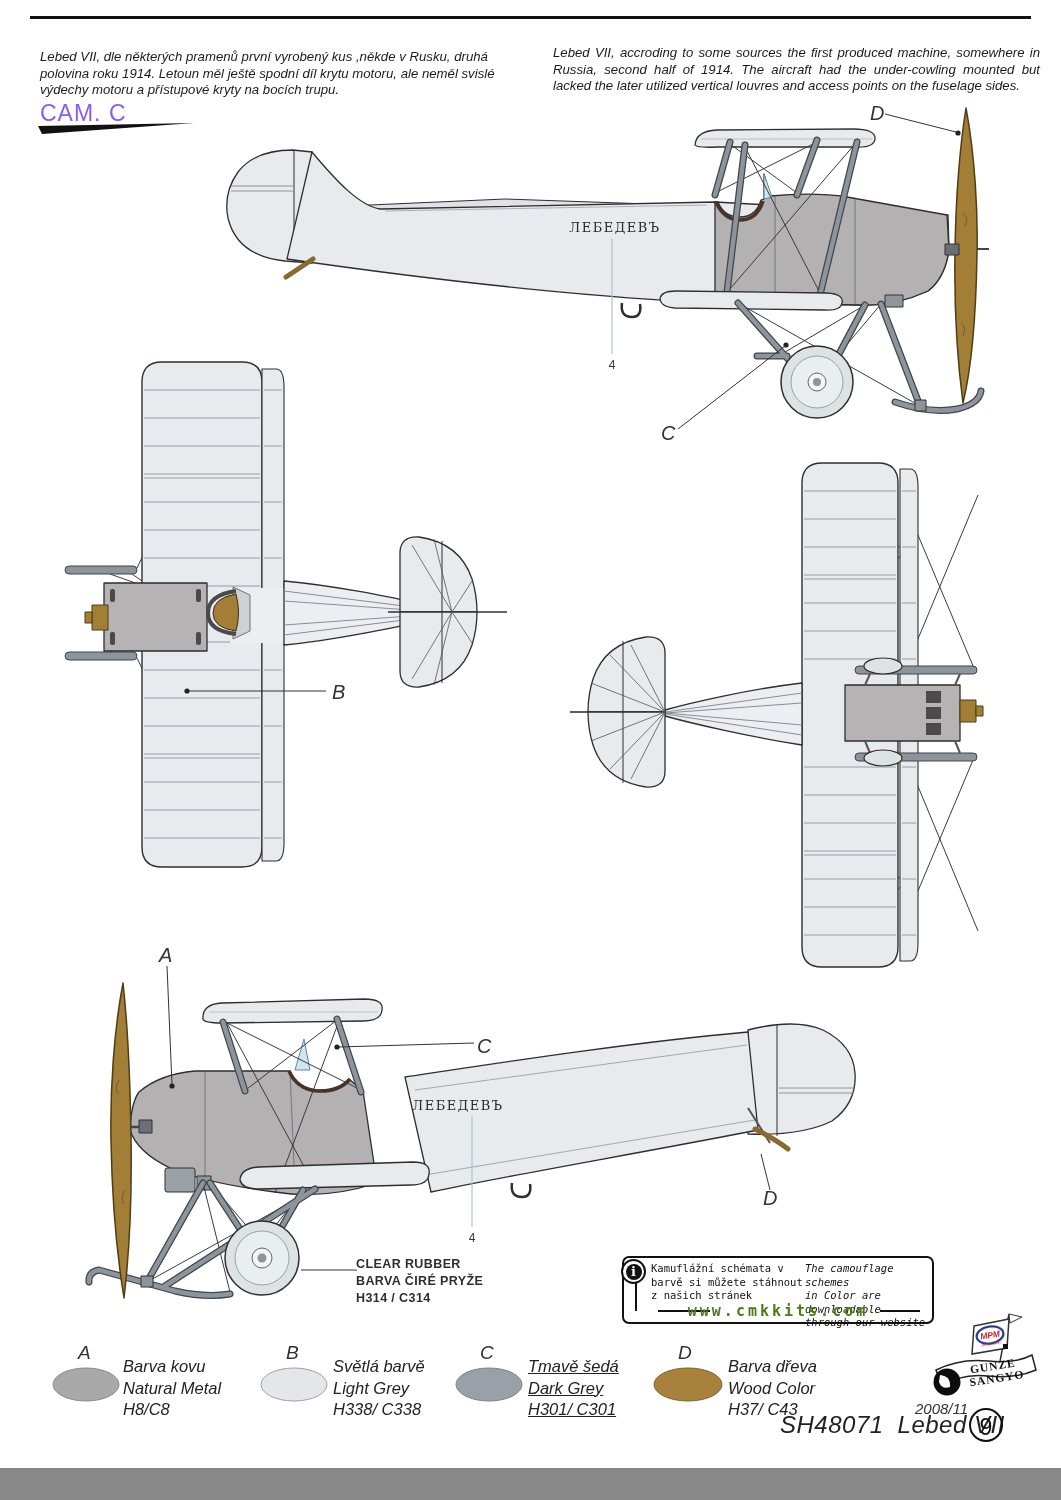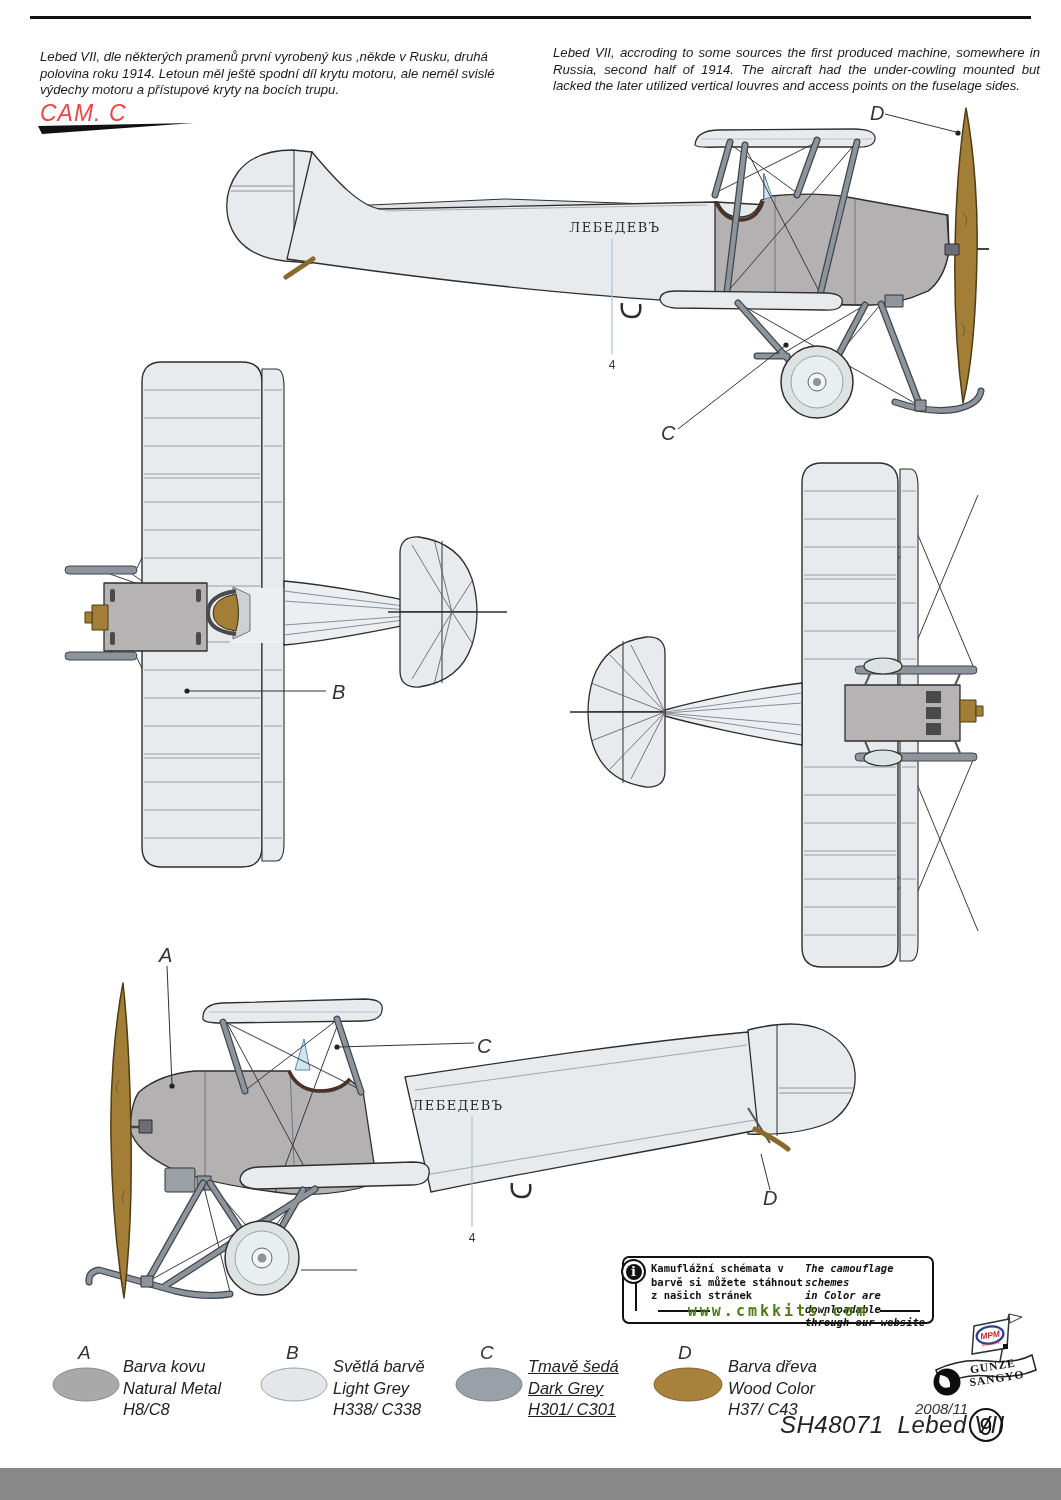--- a/index.html
+++ b/index.html
@@ -3,35 +3,35 @@
 <meta charset="utf-8">
 <style>
   html,body{margin:0;padding:0;background:#888;}
   .page{position:relative;width:1061px;height:1468px;background:#ffffff;overflow:hidden;
         font-family:"Liberation Sans",sans-serif;color:#1a1a1a;}
   .abs{position:absolute;}
   .top-rule{left:30px;top:16px;width:1001px;height:2.5px;background:#111;}
   .intro{font-style:italic;font-size:13.2px;line-height:16.5px;margin:0;color:#1b1b1b;}
   .intro-cs{left:40px;top:49px;width:482px;}
   .intro-en{left:553px;top:45px;width:487px;text-align:justify;}
-  .cam-label{left:40px;top:100px;font-style:italic;font-size:23px;letter-spacing:1px;color:#ef4444;}
+  .cam-label{left:40px;top:100px;font-size:23px;letter-spacing:1px;color:#8b5cf6;}
   .cam-swoosh{left:38px;top:123px;}
   svg text{font-family:"Liberation Sans",sans-serif;}
   .callout-letter{font-style:italic;font-size:20px;fill:#333;}
   .marking{font-family:"DejaVu Serif","Liberation Serif",serif;font-size:13px;fill:#2b2b2b;letter-spacing:1.5px;}
   .num{font-size:12px;fill:#333;}
   .clear-rubber{left:356px;top:1256px;font-size:12.5px;line-height:17px;color:#2e2e2e;letter-spacing:.4px;font-weight:bold;}
   .info-box{left:622px;top:1256px;width:308px;height:64px;border:2px solid #111;border-radius:7px;
             font-family:"DejaVu Sans Mono","Liberation Mono",monospace;}
   .info-icon{position:absolute;left:-3px;top:1px;width:25px;height:25px;border:2px solid #111;border-radius:50%;
              background:#fff;box-sizing:border-box;}
   .info-icon-inner{position:absolute;left:2.5px;top:2.5px;width:16px;height:16px;border-radius:50%;background:#111;
              color:#fff;font-family:"DejaVu Serif",serif;font-weight:bold;font-size:13px;text-align:center;line-height:16px;}
-  .info-cs{position:absolute;left:27px;top:4px;width:152px;font-size:10.5px;font-weight:bold;line-height:13.5px;color:#111;}
-  .info-en{position:absolute;left:181px;top:4px;width:126px;font-size:10.5px;font-weight:bold;font-style:italic;line-height:13.5px;color:#111;}
+  .info-cs{position:absolute;left:27px;top:4px;width:152px;font-size:10.5px;font-weight:normal;line-height:13.5px;color:#111;}
+  .info-en{position:absolute;left:181px;top:4px;width:126px;font-size:10.5px;font-weight:normal;font-style:italic;line-height:13.5px;color:#111;}
   .info-web{position:absolute;left:0;top:44px;width:100%;text-align:center;font-size:15px;font-weight:bold;letter-spacing:3px;color:#4d7c0f;}
   .web-line{position:absolute;top:52px;height:1.5px;background:#111;}
   .web-line-l{left:34px;width:52px;}
   .web-line-r{left:256px;width:40px;}
   .info-vline{position:absolute;left:11px;top:25px;width:2px;height:28px;background:#111;}
   .legend-letter{font-style:italic;font-size:19px;color:#333;}
   .legend-text{font-style:italic;font-size:16.5px;line-height:21.5px;color:#222;}
   .footer-date{left:915px;top:1400px;font-style:italic;font-size:15px;color:#333;}
   .footer-title{left:780px;top:1411px;font-style:italic;font-size:24px;color:#222;letter-spacing:.5px;}
   .kit-gap{display:inline-block;width:14px;}
@@ -260,20 +260,25 @@
       <circle cx="97" cy="146" r="2.6" fill="#222" stroke="none"></circle>
       <circle cx="262" cy="107" r="2.6" fill="#222" stroke="none"></circle>
     </g>
     <text class="marking" x="383" y="170" text-anchor="middle">ЛЕБЕДЕВЪ</text>
     <text class="num" x="397" y="302" text-anchor="middle">4</text>
     <text class="callout-letter" x="84" y="22">A</text>
     <text class="callout-letter" x="402" y="113">C</text>
     <text class="callout-letter" x="688" y="265">D</text>
   </svg>
 
+  <div class="abs clear-rubber">
+    <div>CLEAR RUBBER</div>
+    <div>BARVA ČIRÉ PRYŽE</div>
+    <div>H314 / C314</div>
+  </div>
 
   <div class="abs info-box">
     <div class="info-icon">
       <div class="info-icon-inner">i</div>
     </div>
     <div class="info-vline"></div>
     <div class="info-cs">
       <div>Kamuflážní schémata v</div>
       <div>barvě si můžete stáhnout</div>
       <div>z našich stránek</div>

